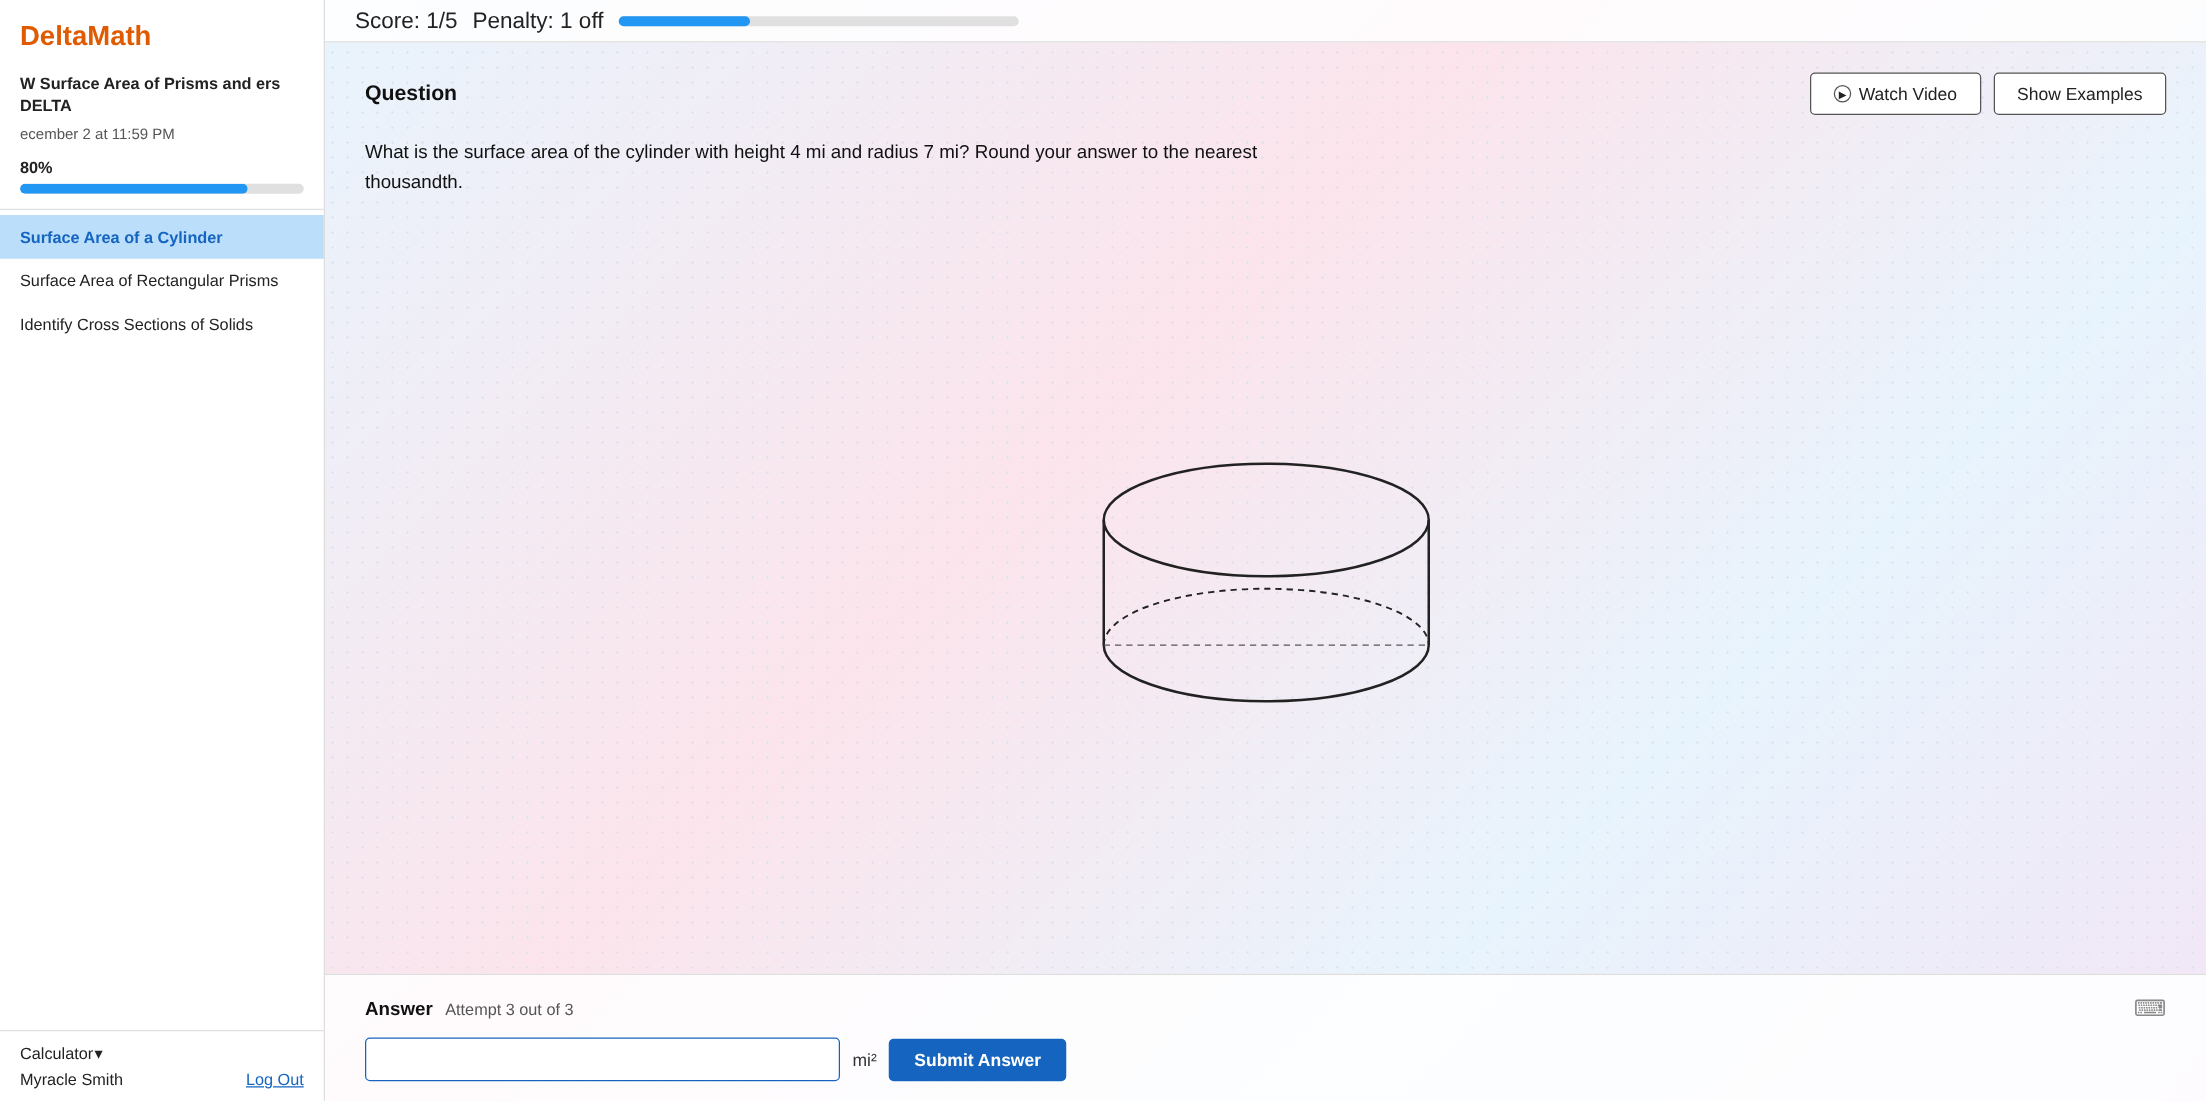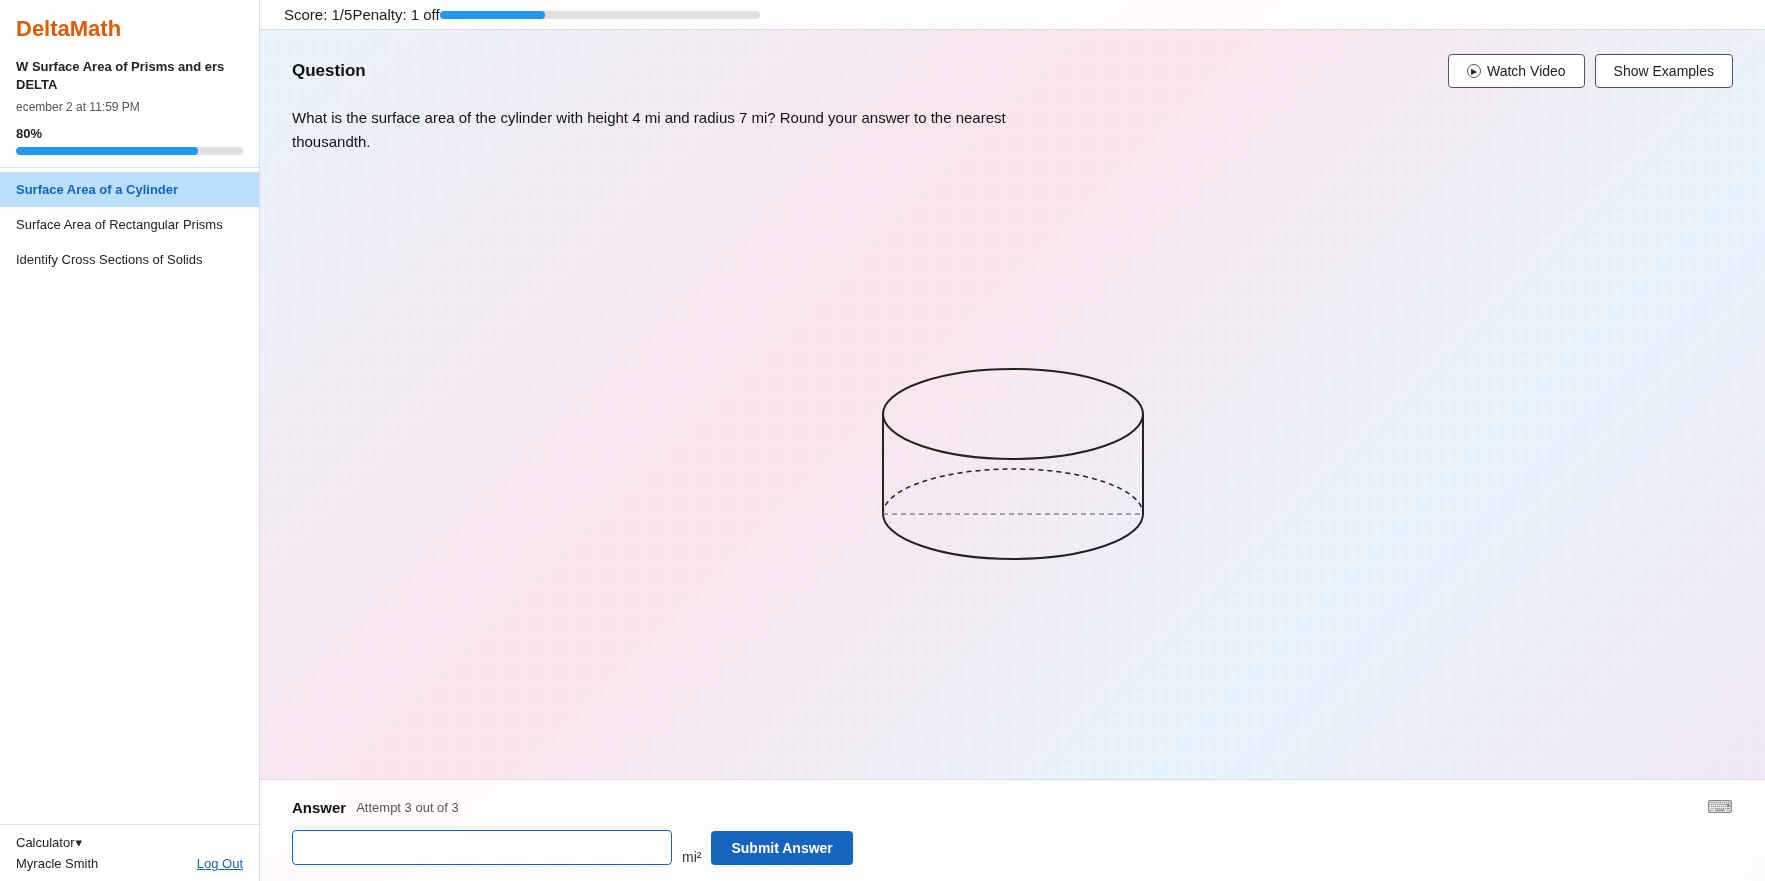--- a/index.html
+++ b/index.html
@@ -134,22 +134,22 @@
       height: 100%;
     }
 
     
     .score-bar {
       background: rgba(255,255,255,0.85);
       border-bottom: 1px solid #ddd;
       padding: 6px 24px;
       display: flex;
       align-items: center;
-      gap: 0;
-      font-size: 15px;
+      gap: 12px;
+      font-size: 18px;
       color: #222;
     }
     .score-progress-bg {
       flex: 1;
       height: 8px;
       background: #e0e0e0;
       border-radius: 4px;
       max-width: 320px;
     }
     .score-progress-fill {
@@ -240,21 +240,21 @@
       font-size: 15px;
       font-weight: bold;
       color: #111;
     }
     .attempt-text {
       font-size: 13px;
       color: #555;
     }
     .answer-input-row {
       display: flex;
-      align-items: flex-end;
+      align-items: center;
       gap: 10px;
     }
     .answer-input {
       border: 1.5px solid #1565c0;
       border-radius: 4px;
       padding: 8px 12px;
       font-size: 15px;
       width: 380px;
       outline: none;
       background: white;

